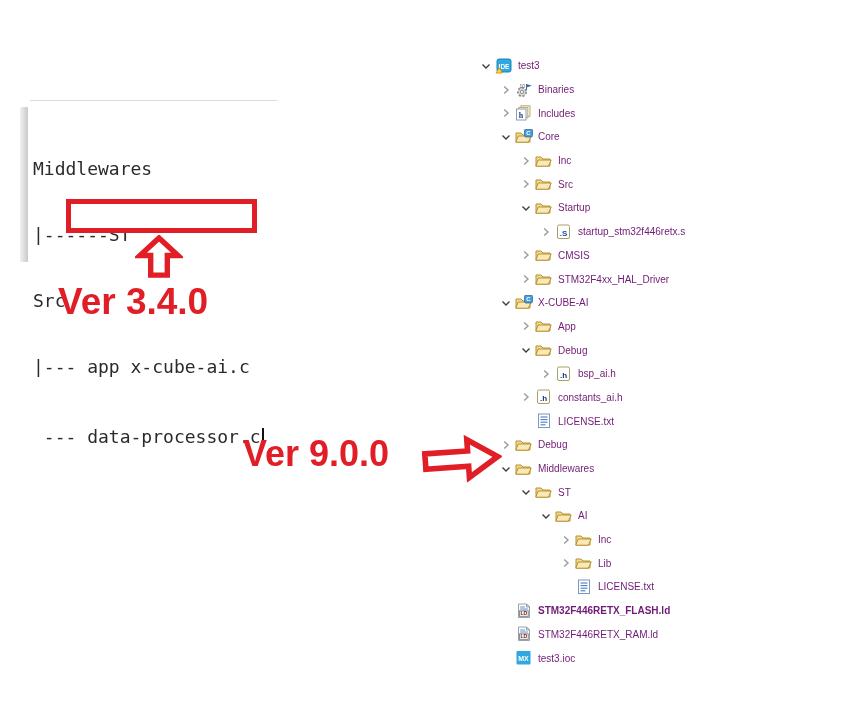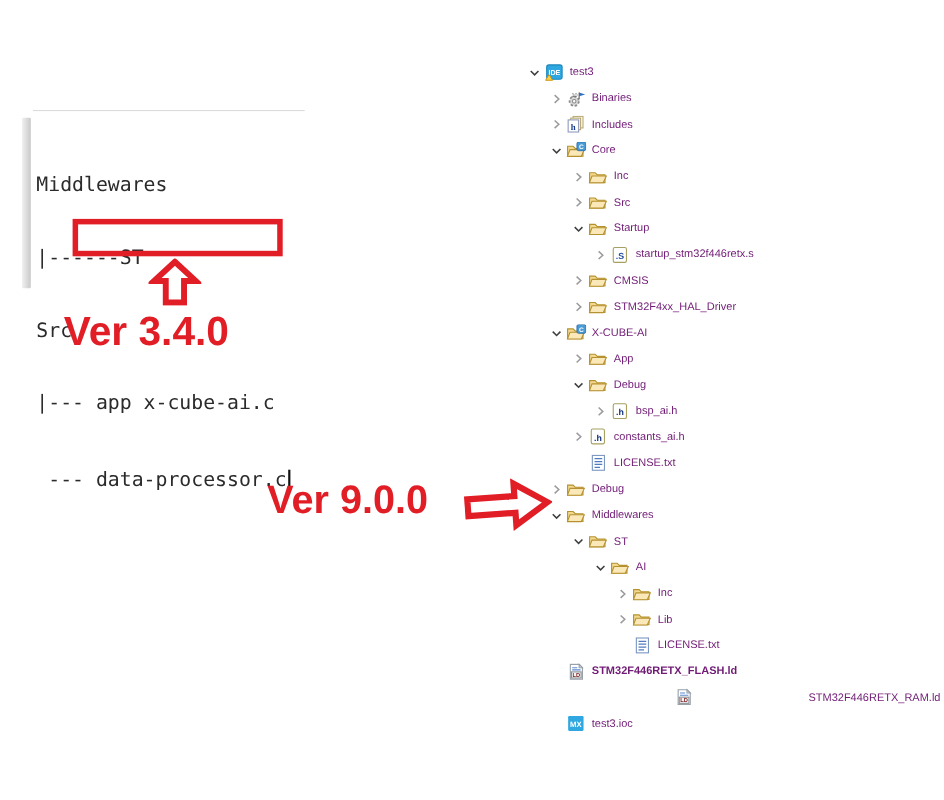--- a/index.html
+++ b/index.html
@@ -410,21 +410,21 @@
        <path d="M3.5 1 L11.5 1 L14.5 4 L14.5 14.5 L3.5 14.5 Z" fill="#ffffff" stroke="#98a0a8"></path>
        <path d="M11.5 1 L11.5 4 L14.5 4 Z" fill="#dfe4ea" stroke="#98a0a8"></path>
        <line x1="5.2" y1="4" x2="9.8" y2="4" stroke="#5b8ad0" stroke-width="1"></line>
        <line x1="5.2" y1="6" x2="12.8" y2="6" stroke="#5b8ad0" stroke-width="1"></line>
        <rect x="4.5" y="7.8" width="8.8" height="5.6" fill="#f4f4f4" stroke="#8a8f96"></rect>
        <text x="8.9" y="12.4" font-size="5.2" font-weight="bold" fill="#7c1f1f" text-anchor="middle" font-family="Liberation Sans, sans-serif">LD</text>
      </svg>
         </span>
         <span class="tlabel bold">STM32F446RETX_FLASH.ld</span>
       </div>
-      <div class="tree-row" style="padding-left: 28px; justify-content: space-between;">
+      <div class="tree-row" style="padding-left: 28px;">
         <span class="chev"></span>
         <span class="ticon">
           <svg width="18" height="16" viewBox="0 0 18 16">
        <path d="M3.5 1 L11.5 1 L14.5 4 L14.5 14.5 L3.5 14.5 Z" fill="#ffffff" stroke="#98a0a8"></path>
        <path d="M11.5 1 L11.5 4 L14.5 4 Z" fill="#dfe4ea" stroke="#98a0a8"></path>
        <line x1="5.2" y1="4" x2="9.8" y2="4" stroke="#5b8ad0" stroke-width="1"></line>
        <line x1="5.2" y1="6" x2="12.8" y2="6" stroke="#5b8ad0" stroke-width="1"></line>
        <rect x="4.5" y="7.8" width="8.8" height="5.6" fill="#f4f4f4" stroke="#8a8f96"></rect>
        <text x="8.9" y="12.4" font-size="5.2" font-weight="bold" fill="#7c1f1f" text-anchor="middle" font-family="Liberation Sans, sans-serif">LD</text>
      </svg>

